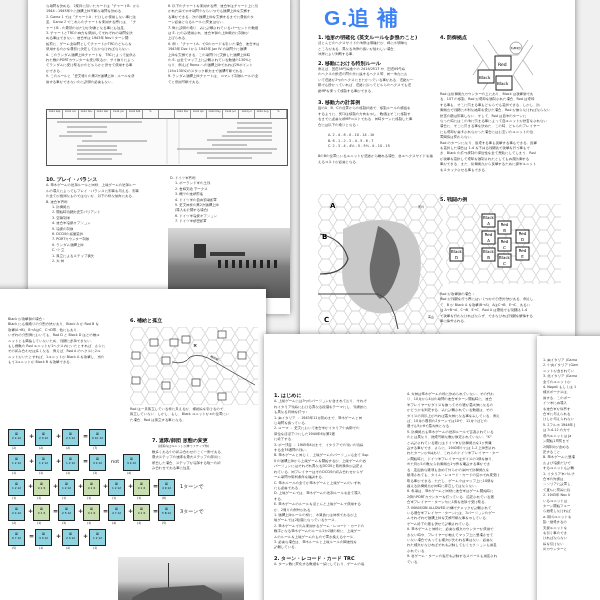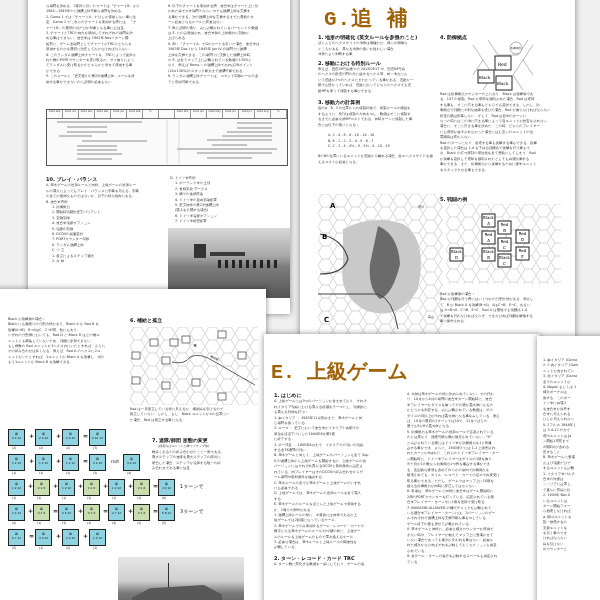--- a/index.html
+++ b/index.html
@@ -1,20 +1,20 @@
 <!DOCTYPE html>
 <html><head>
 <meta charset="utf-8">
 <style>
   html,body{margin:0;padding:0;}
   body{width:600px;height:600px;position:relative;overflow:hidden;background:#f0f0f0;font-family:"DejaVu Sans",sans-serif;color:#222;}
   .page{position:absolute;background:#fff;overflow:hidden;box-shadow:0 0 6px rgba(0,0,0,.45);}
   .txt{font-size:3.4px;line-height:5.4px;color:#333;}
   .h2{font-size:5px;font-weight:bold;color:#111;margin:3px 0 1px;}
-  .big{font-weight:bold;color:#a16207;font-family:Liberation Mono, monospace;}
+  .big{font-weight:bold;color:#3b82f6;font-family:Liberation Sans, sans-serif;}
   .col{position:absolute;}
   .line{display:block;white-space:nowrap;overflow:hidden;}
   .photo{position:absolute;background:linear-gradient(180deg,#cfcfcf 0%,#9a9a9a 45%,#6d6d6d 70%,#4a4a4a 100%);}
   .counter{position:absolute;width:15px;height:15px;border:1px solid #222;font-size:3px;text-align:center;line-height:4px;color:#111;}
   .blue{background:#8fd3e0;}
   .green{background:#c8ddb0;}
   .sub{position:absolute;font-size:3px;color:#222;}
   .op{position:absolute;font-size:6px;font-weight:bold;color:#222;}
   svg{position:absolute;}
 </style>
@@ -491,21 +491,20 @@
       </div>
   </div>
 
   <div class="photo" style="left:128px;top:268px;width:126px;height:60px;background:linear-gradient(180deg,#e6e6e6 0%,#cfcfcf 40%,#7a7a7a 60%,#4b4b4b 100%);">
     <div style="position:absolute;left:50px;top:6px;width:1px;height:25px;background:#333;"></div>
     <div style="position:absolute;left:14px;top:28px;width:90px;height:32px;background:#585858;clip-path:polygon(0 40%,20% 10%,80% 0,100% 30%,100% 100%,0 100%);"></div>
   </div>
 </div>
 
 <div class="page" style="left:264px;top:334px;width:276px;height:280px;">
-  <div class="big" style="position:absolute;left:7px;top:24px;font-size:20px;">E. 上級ゲーム</div>
   <div class="col txt" style="left:10px;top:56px;width:120px;">
     <div class="h2">1. はじめに</div>
     <div id="e-left">
         <span class="line">A. 上級ゲームには3つのバージョンが含まれており、それぞ</span>
         <span class="line">れイタリア戦線における異なる段階をテーマにし、戦術的に</span>
         <span class="line">も異なる目標を持つ：</span>
         <span class="line">1. 南イタリア － 1943年11月初めまで、基本ゲームと同</span>
         <span class="line">   じ期間を扱っている。</span>
         <span class="line">2. ローマ － 史実において連合軍がイタリア中央部での</span>
         <span class="line">   優位をほぼ手中にした1944年6月第1週</span>

